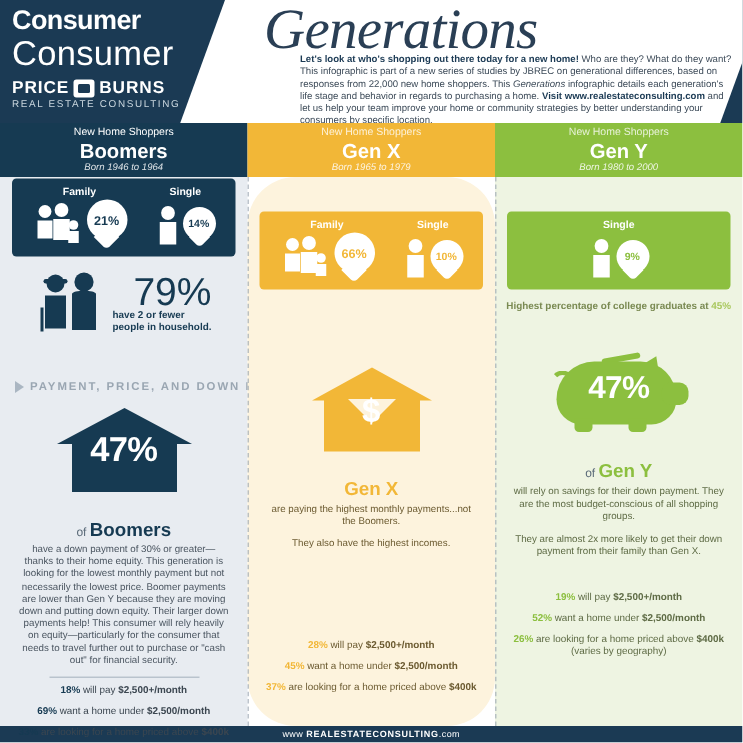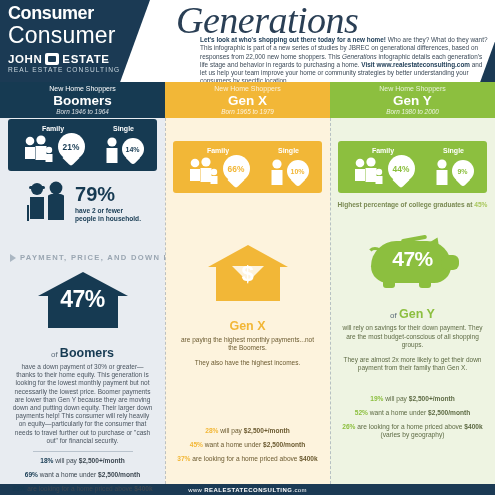--- a/index.html
+++ b/index.html
@@ -66,21 +66,21 @@
   .genbar .c3{background:#8cbf3f;}
   .gen-small{font-size:7px;color:rgba(255,255,255,.8);line-height:9px;}
   .gen-small.dark{color:#ffffff;}
   .gen-name{font-size:13.5px;font-weight:bold;color:#ffffff;line-height:15px;}
   .gen-born{font-size:6.4px;font-style:italic;color:rgba(255,255,255,.85);line-height:8px;}
 
   
   .bodywrap{display:flex;height:366px;}
   .col{width:165px;position:relative;}
   .col.b{background:#e8ecf1;}
-  .col.x{background:#fdf3dd;}
+  .col.x{background:#fdf3dd;border-radius:32px;}
   .col.y{background:#eef4e2;}
   .divider{
     position:absolute;top:0;bottom:0;width:1px;
     border-left:1px dashed #9aa6b2;opacity:.65;
   }
 
   
   .sec-head{
     display:flex;align-items:center;gap:4px;
     padding:6px 0 4px 10px;
@@ -128,21 +128,21 @@
   .pin.sm .val{width:22px;height:22px;font-size:7px;}
   .b .pin .val{color:#163a52;text-align:center;}
   .x .pin .val{color:#f2b737;}
   .y .pin .val{color:#8cbf3f;}
 
   
   .bigstat{
     margin-top:8px;display:flex;align-items:center;justify-content:center;
     gap:5px;padding:0 8px;
   }
-  .bigstat .num{font-size:20px;font-weight:bold;line-height:26px;}
+  .bigstat .num{font-size:26px;font-weight:normal;line-height:26px;text-align:right;}
   .bigstat .sub{font-size:6.6px;line-height:8px;font-weight:bold;}
   .b .bigstat .num,.b .bigstat .sub{color:#163a52;}
   .x .bigstat .num,.x .bigstat .sub{color:#f2b737;}
   .y .bigstat .num,.y .bigstat .sub{color:#8cbf3f;}
   .note{
     text-align:center;font-size:6.6px;line-height:8.4px;margin-top:8px;
     color:#7a8a52;font-weight:bold;
   }
   .note em{font-style:normal;color:#a9c85e;}
 
@@ -258,23 +258,23 @@
 <div class="page">
 
   <div class="header">
     <div class="header-white-wedge"></div>
 
     <div class="brand">
       <div class="brand-consumer">Consumer</div>
       <div class="brand-insights">Consumer</div>
       <div class="logo-wrap">
         <div class="logo-line1">
-          <span>JOHN</span>
+          <span>PRICE</span>
           <span class="logo-mark"></span>
-          <span>ESTATE</span>
+          <span>BURNS</span>
         </div>
         <div class="logo-line2">REAL ESTATE CONSULTING</div>
       </div>
     </div>
 
     <div class="gen-title">Generations</div>
 
     <div class="intro">
       <b>Let's look at who's shopping out there today for a new home!</b><span> Who are they? What do they want? This infographic is part of a new series of studies by JBREC on generational differences, based on responses from 22,000 new home shoppers. This </span><i>Generations</i><span> infographic details each generation's life stage and behavior in regards to purchasing a home. </span><b>Visit www.realestateconsulting.com</b><span> and let us help your team improve your home or community strategies by better understanding your consumers by specific location.</span>
     </div>
@@ -456,38 +456,20 @@
         </div>
       </div>
     </div>
 
     <div class="col y">
       <div class="divider" style="left:0;"></div>
       <div style="height:22px;"></div>
 
       <div class="ls-panel y">
         <div class="ls-group">
-          <div class="ls-cap">Family</div>
-          <div class="ls-row">
-            <svg width="34" height="30" viewBox="0 0 34 30">
-              <circle cx="8" cy="6" r="4.3" fill="#fff"></circle>
-              <path d="M3 12h10v12H3z" fill="#fff"></path>
-              <circle cx="19" cy="5" r="4.6" fill="#fff"></circle>
-              <path d="M13.5 11h11v14h-11z" fill="#fff"></path>
-              <circle cx="27" cy="15" r="3.2" fill="#fff"></circle>
-              <path d="M23.5 19h7v8h-7z" fill="#fff"></path>
-            </svg>
-            <div class="pin">
-              <div class="circ"></div>
-                <div class="tip"></div>
-              <div class="val">44%</div>
-            </div>
-          </div>
-        </div>
-        <div class="ls-group">
           <div class="ls-cap">Single</div>
           <div class="ls-row">
             <svg width="16" height="28" viewBox="0 0 16 28">
               <circle cx="8" cy="5" r="4.6" fill="#fff"></circle>
               <path d="M2.5 11h11v15h-11z" fill="#fff"></path>
             </svg>
             <div class="pin sm">
               <div class="circ"></div>
                 <div class="tip"></div>
               <div class="val">9%</div>

